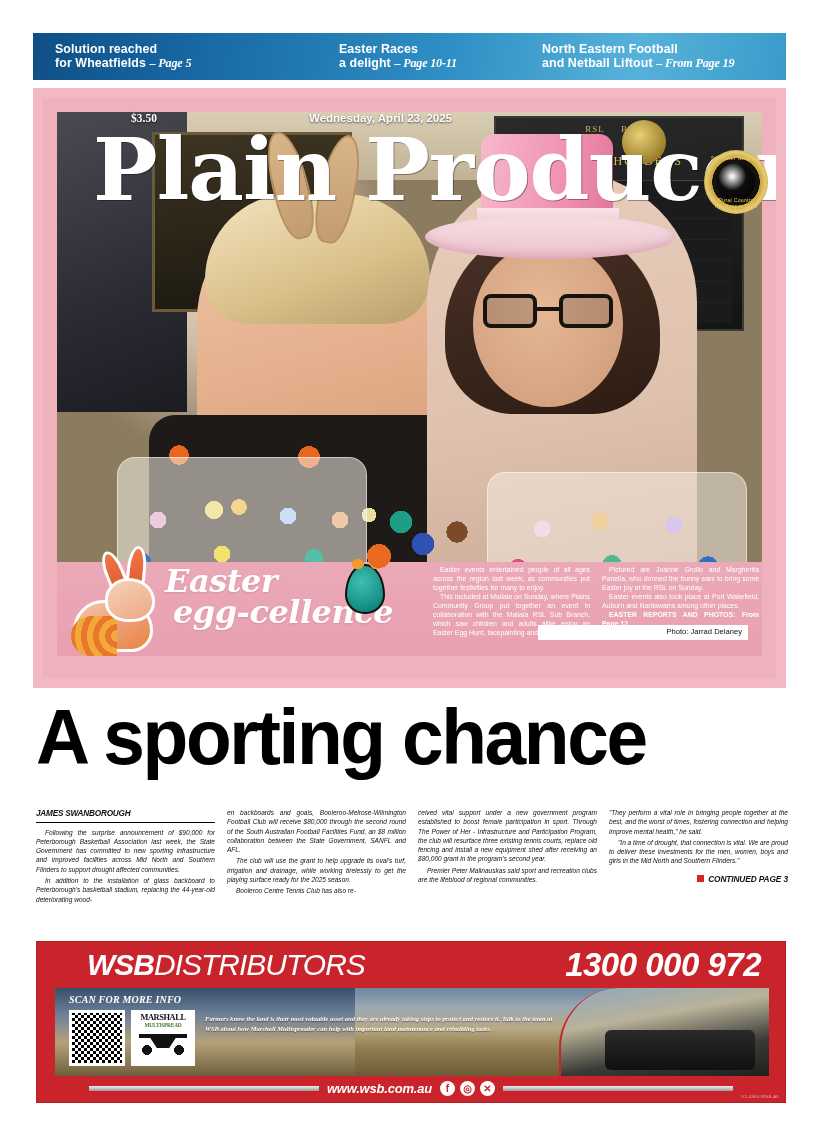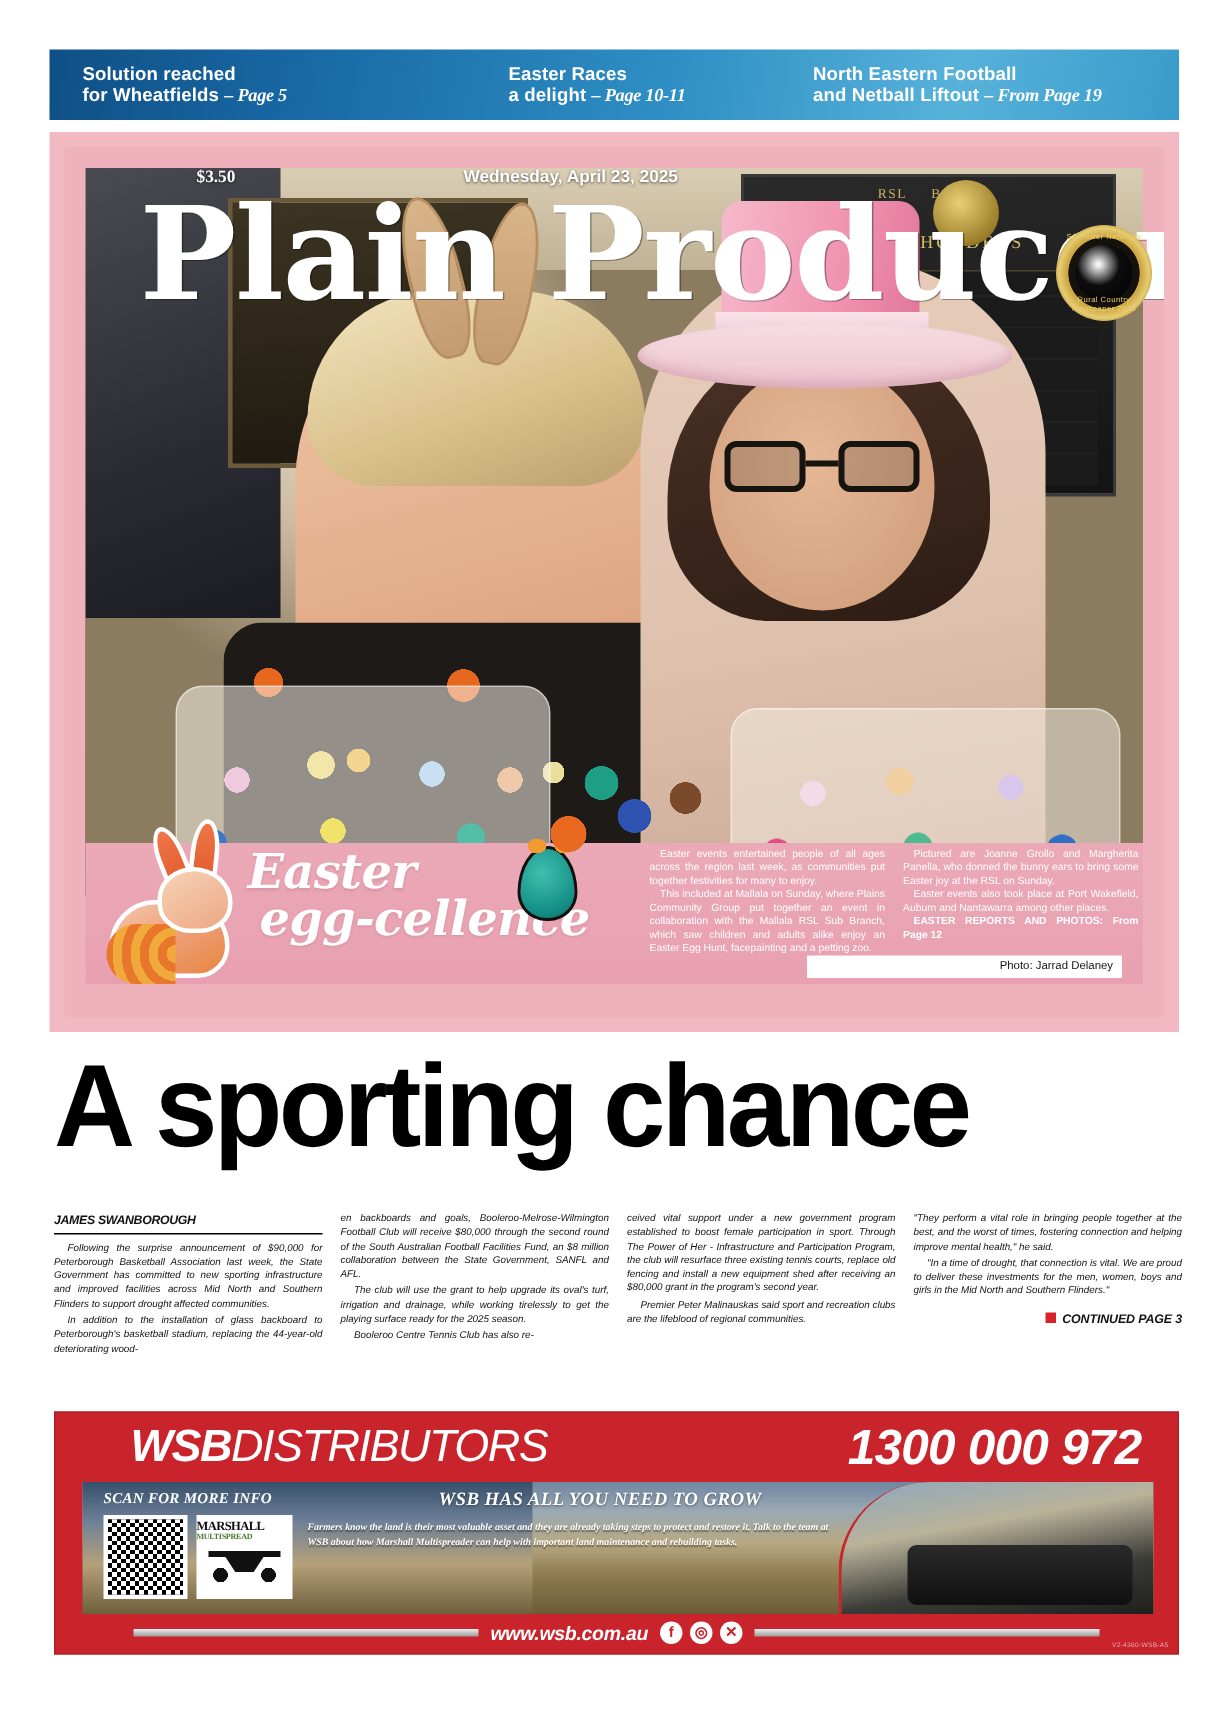--- a/index.html
+++ b/index.html
@@ -272,21 +272,21 @@
   }
   .cap-cols {
     position:absolute; left:376px; top:4px; width:326px; height:86px;
     display:flex; gap:12px; color:#ffffff;
     font-size:6.9px; line-height:1.30; text-align:justify;
   }
   .cap-cols .cc { width:157px; }
   .cap-cols p { text-indent:7px; margin:0; }
   .cap-cols p.b { font-weight:bold; text-indent:7px; }
   .photo-credit {
-    position:absolute; right:14px; bottom:4px; width:210px; height:15px;
+    position:absolute; right:14px; bottom:16px; width:210px; height:15px;
     background:#ffffff; color:#111; font-size:7.6px; text-align:right;
     padding:2px 6px 0 0;
   }
 
   
   .headline {
     position:absolute; left:36px; top:702px; width:750px; height:70px;
     font-family:"Liberation Sans", sans-serif; font-weight:bold;
     font-size:78px; line-height:70px; letter-spacing:-2.5px;
     color:#000; transform: scaleX(.96); transform-origin: left center;
@@ -353,21 +353,21 @@
   }
   .qr-inner {
     width:100%; height:100%;
     background:
       repeating-linear-gradient(90deg,#000 0 3px,#fff 3px 6px),
       repeating-linear-gradient(0deg,#000 0 3px,#fff 3px 6px);
     background-blend-mode: difference;
   }
   .marshall {
     position:absolute; left:76px; top:22px; width:64px; height:56px; background:#fff;
-    padding-top:3px;
+    text-align:center; padding-top:3px;
   }
   .marshall .m1 { font-size:8.4px; font-weight:bold; letter-spacing:-.4px; color:#111; }
   .marshall .m2 { font-size:5.4px; font-weight:bold; letter-spacing:-.2px; color:#4a7a2f; }
   .marshall .m-icon {
     margin:2px auto 0; width:48px; height:26px;
     background:
       radial-gradient(circle 7px at 8px 20px,#111 70%,transparent 71%),
       radial-gradient(circle 7px at 40px 20px,#111 70%,transparent 71%),
       linear-gradient(180deg,transparent 0 4px,#111 4px 8px,transparent 8px);
     position:relative;
@@ -557,21 +557,20 @@
       <div class="scan-label">SCAN FOR MORE INFO</div>
       <div class="qr">
           <div class="qr-inner"></div>
         </div>
       <div class="marshall">
         <div class="m1">MARSHALL</div>
         <div class="m2">MULTISPREAD</div>
         <div class="m-icon"></div>
       </div>
 
-      <div class="ad-tag">WSB HAS ALL YOU NEED TO GROW</div>
       <div class="ad-copy">Farmers know the land is their most valuable asset and they are already taking steps to protect and restore it. Talk to the team at WSB about how Marshall Multispreader can help with important land maintenance and rebuilding tasks.</div>
     </div>
 
     <div class="ad-foot">
       <div class="rule"></div>
       <div class="ad-url">www.wsb.com.au</div>
       <div class="soc">
         <div class="s">f</div>
         <div class="s">◎</div>
         <div class="s">✕</div>

